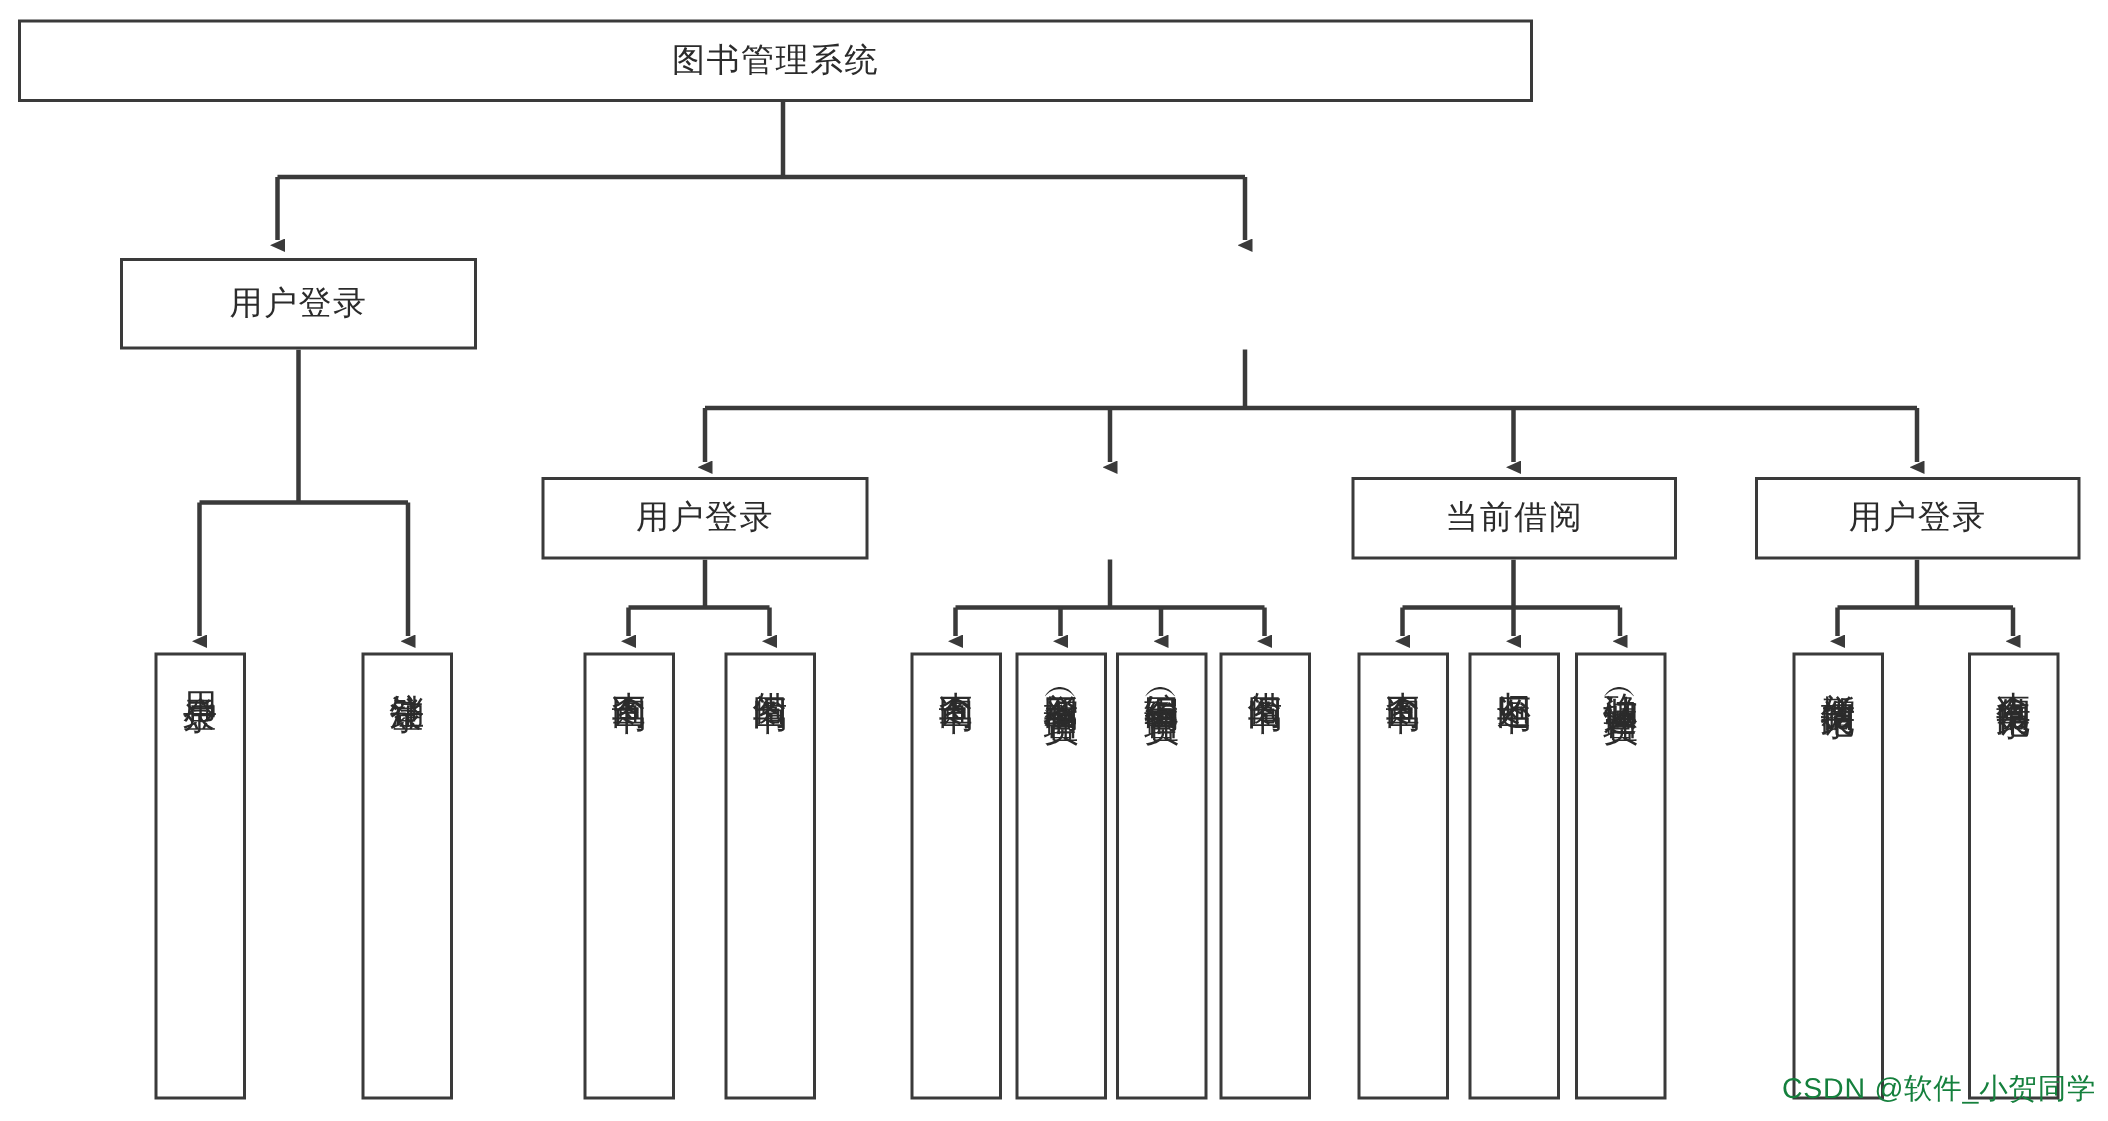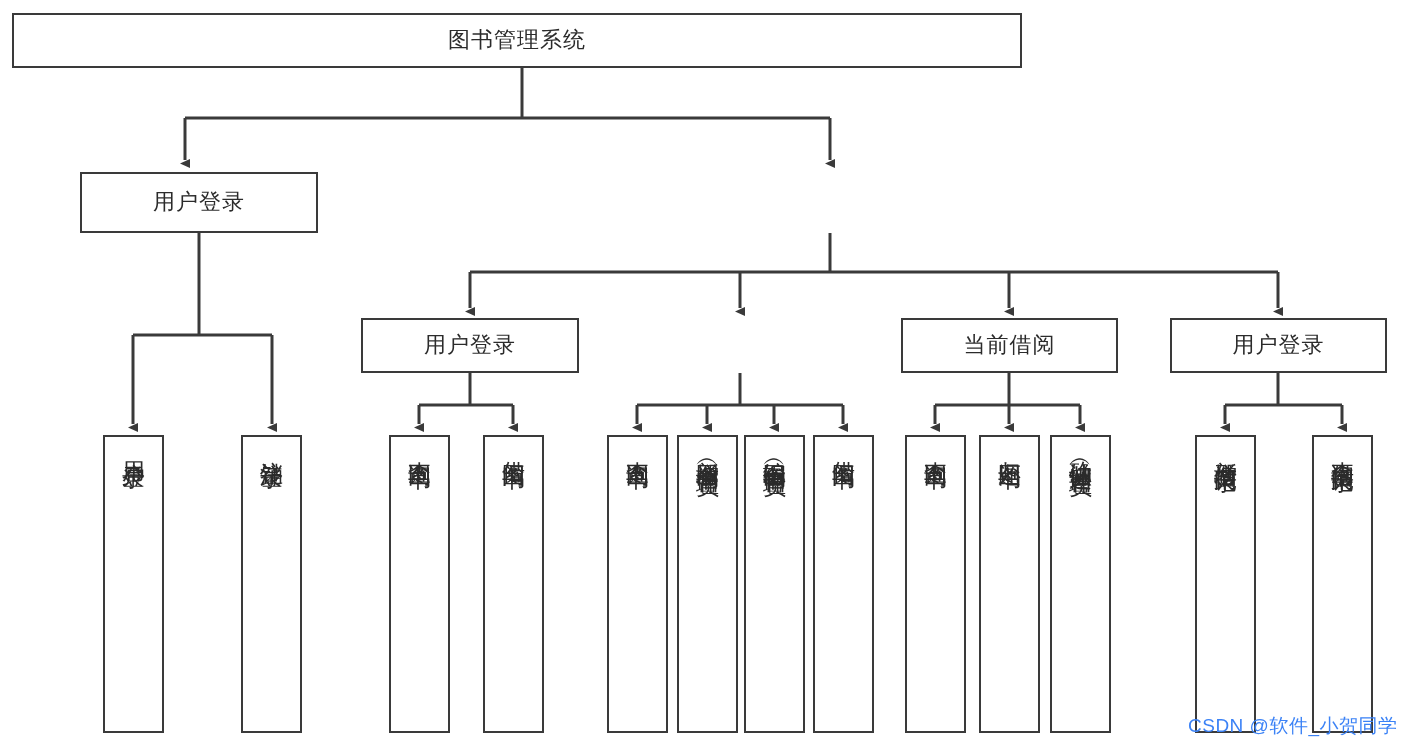--- a/index.html
+++ b/index.html
@@ -56,21 +56,21 @@
     line-height: 1.08;
     letter-spacing: 2px;
     white-space: nowrap;
     color: #2b2b2b;
   }
   #watermark {
     position: absolute;
     left: 1188px;
     top: 713px;
     font-size: 19px;
-    color: #3b82f6;
+    color: #15803d;
     white-space: nowrap;
     letter-spacing: 0.5px;
   }
 </style>
 </head>
 <body>
 
 <div id="diagram-root">
 
   <svg class="wires" viewBox="0 0 1405 747">

